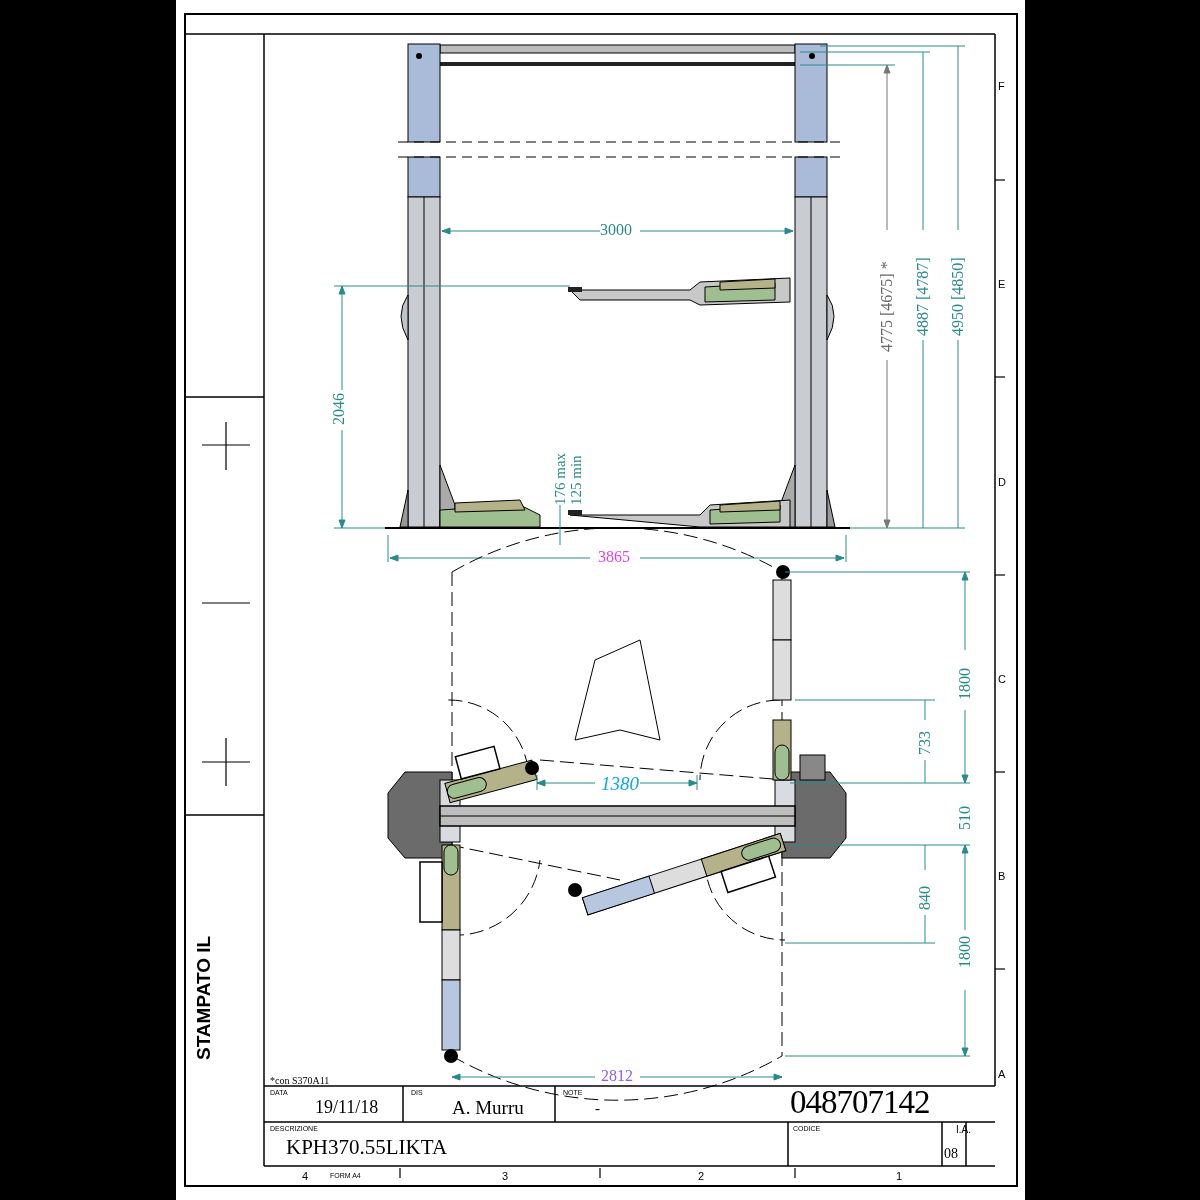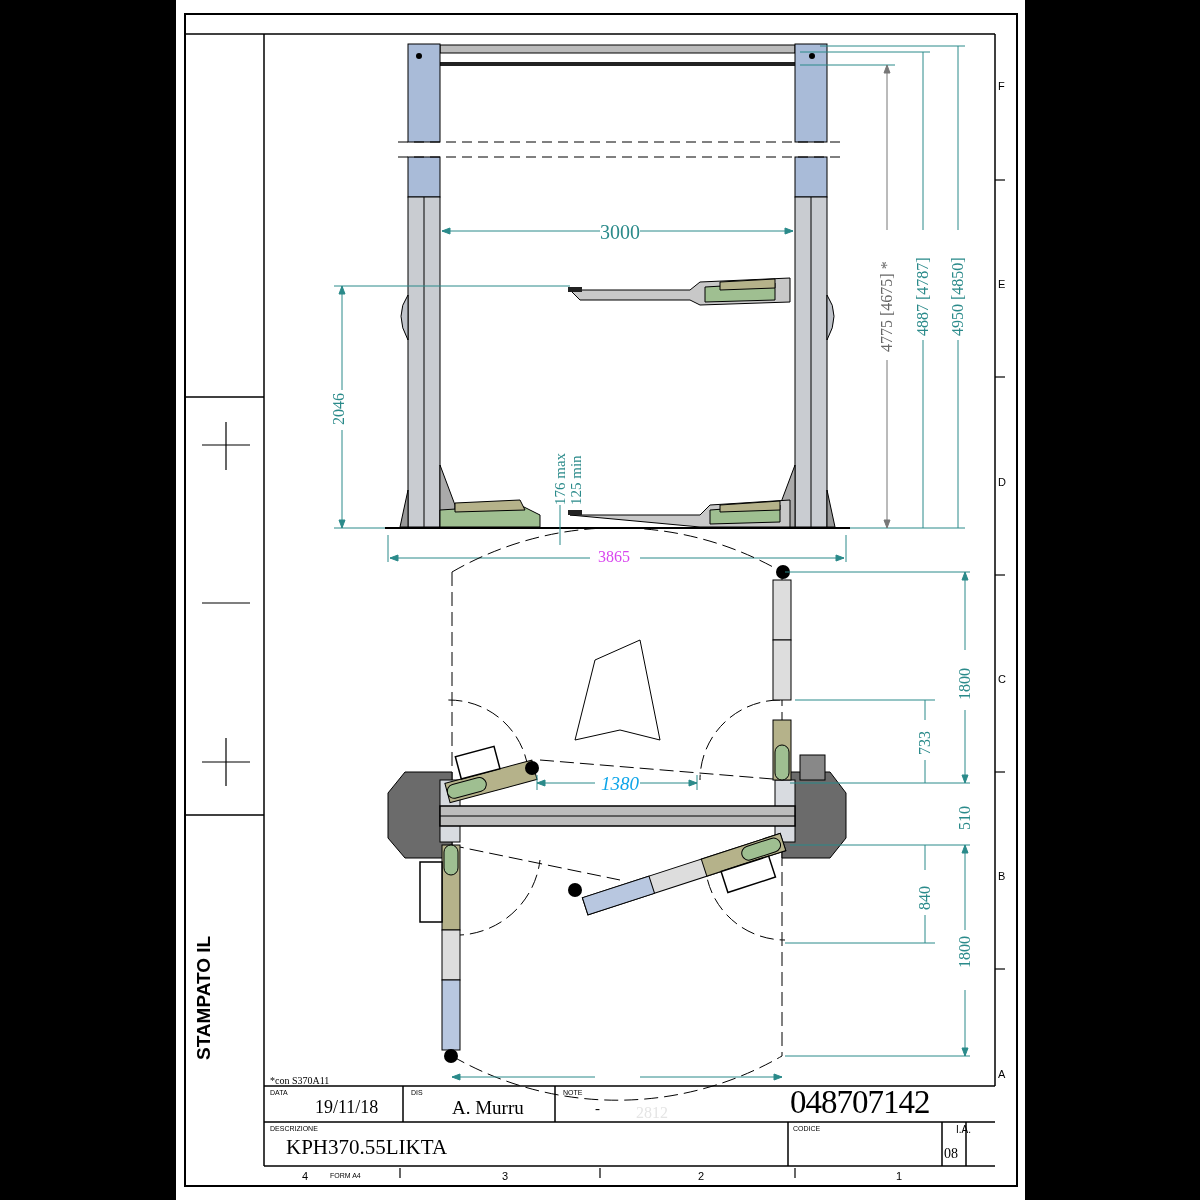--- a/index.html
+++ b/index.html
@@ -215,31 +215,31 @@
     <line x1="264" y1="1122" x2="995" y2="1122"></line>
     <line x1="403" y1="1086" x2="403" y2="1122"></line>
     <line x1="555" y1="1086" x2="555" y2="1122"></line>
     <line x1="788" y1="1122" x2="788" y2="1166"></line>
     <line x1="942" y1="1122" x2="942" y2="1166"></line>
     <line x1="966" y1="1122" x2="966" y2="1166"></line>
     <line x1="264" y1="1086" x2="264" y2="1166"></line>
   </g>
 </svg>
 
-<div class="tb-text" style="left:600px;top:221px;font-size:20px;color:#2a8a8a;">3000</div>
+<div class="tb-text" style="left:600px;top:221px;font-size:16px;color:#2a8a8a;">3000</div>
 <div class="tb-text" style="left:330px;top:425px;font-size:16px;color:#2a8a8a;transform:rotate(-90deg);transform-origin:0 0;">2046</div>
 <div class="tb-text" style="left:552px;top:505px;font-size:15px;color:#2a8a8a;transform:rotate(-90deg);transform-origin:0 0;">176 max</div>
 <div class="tb-text" style="left:568px;top:505px;font-size:15px;color:#2a8a8a;transform:rotate(-90deg);transform-origin:0 0;">125 min</div>
 <div class="tb-text" style="left:598px;top:548px;font-size:16px;color:#d946ef;">3865</div>
 <div class="tb-text" style="left:878px;top:352px;font-size:16px;color:#666;transform:rotate(-90deg);transform-origin:0 0;">4775 [4675] *</div>
 <div class="tb-text" style="left:914px;top:336px;font-size:16px;color:#2a8a8a;transform:rotate(-90deg);transform-origin:0 0;">4887 [4787]</div>
 <div class="tb-text" style="left:949px;top:336px;font-size:16px;color:#2a8a8a;transform:rotate(-90deg);transform-origin:0 0;">4950 [4850]</div>
 
 <div class="tb-text" style="left:601px;top:773px;font-size:19px;color:#0ea5e9;font-style:italic;">1380</div>
-<div class="tb-text" style="left:601px;top:1104px;font-size:16px;color:#e5e5e5;margin-left:35px;">2812</div>
+<div class="tb-text" style="left:601px;top:1067px;font-size:16px;color:#8b5cf6;">2812</div>
 <div class="tb-text" style="left:956px;top:700px;font-size:16px;color:#2a8a8a;transform:rotate(-90deg);transform-origin:0 0;">1800</div>
 <div class="tb-text" style="left:916px;top:755px;font-size:16px;color:#2a8a8a;transform:rotate(-90deg);transform-origin:0 0;">733</div>
 <div class="tb-text" style="left:956px;top:830px;font-size:16px;color:#2a8a8a;transform:rotate(-90deg);transform-origin:0 0;">510</div>
 <div class="tb-text" style="left:916px;top:910px;font-size:16px;color:#2a8a8a;transform:rotate(-90deg);transform-origin:0 0;">840</div>
 <div class="tb-text" style="left:956px;top:968px;font-size:16px;color:#2a8a8a;transform:rotate(-90deg);transform-origin:0 0;">1800</div>
 
 <div class="tb-lbl" style="left:998px;top:80px;font-size:11px;">F</div>
 <div class="tb-lbl" style="left:998px;top:278px;font-size:11px;">E</div>
 <div class="tb-lbl" style="left:998px;top:476px;font-size:11px;">D</div>
 <div class="tb-lbl" style="left:998px;top:673px;font-size:11px;">C</div>

